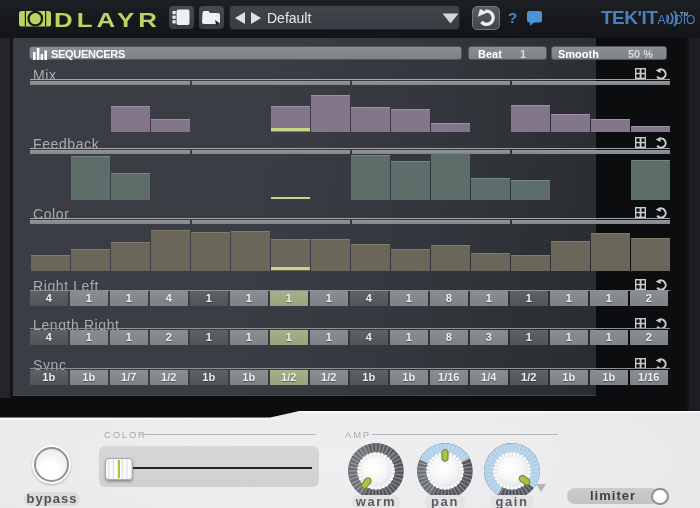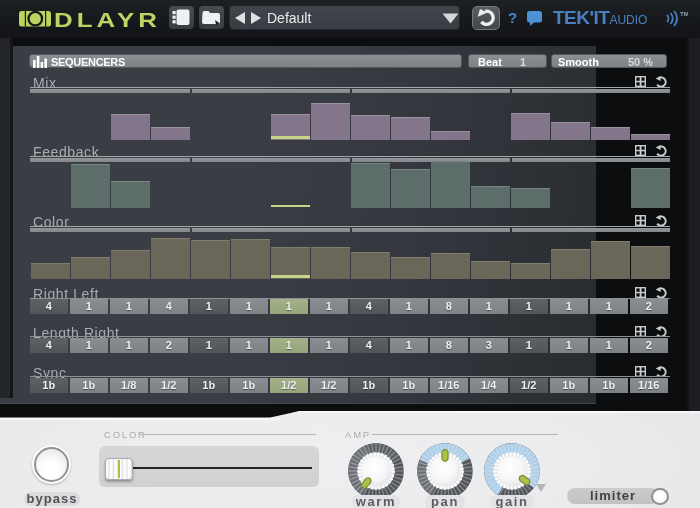--- a/index.html
+++ b/index.html
@@ -9,21 +9,21 @@
 
 #topbar{left:0;top:0;width:700px;height:38px;background:linear-gradient(180deg,#1d2024 0%,#16181b 60%,#121417 100%);}
 #dlayr{left:54px;top:8.5px;font-size:19px;font-weight:bold;letter-spacing:3px;color:#bcd464;transform:scale(1.36,1.05);transform-origin:top left;}
 .tbtn{top:6px;width:25px;height:23px;background:linear-gradient(180deg,#474c53,#383d43);border-radius:4px;}
 #preset{left:229px;top:5px;width:231px;height:25px;background:linear-gradient(180deg,#41464d,#383d44);border-radius:4px;border:1px solid #23262a;box-sizing:border-box;}
 #pname{left:267px;top:10px;font-size:14px;color:#e8eaec;}
 #undobtn{left:472px;top:5.5px;width:28px;height:24px;background:linear-gradient(180deg,#5a5e64,#41454b);border-radius:5px;border:1px solid #74787e;box-sizing:border-box;}
 #qmark{left:508px;top:9px;font-size:15px;font-weight:bold;color:#4488cc;}
 #tekit{left:553px;top:7px;color:#4a80bf;}
 
-#panel{left:0;top:38px;width:596px;height:358px;border-bottom:1px solid #45484d;box-sizing:border-box;background:linear-gradient(97deg,#3a3d44 0%,#3a3d44 42%,#34373d 68%,#2c2f34 90%,#292c30 100%);margin-top:8px;}
+#panel{left:0;top:38px;width:596px;height:358px;border-bottom:1px solid #45484d;box-sizing:border-box;background:linear-gradient(97deg,#3a3d44 0%,#3a3d44 42%,#34373d 68%,#2c2f34 90%,#292c30 100%);}
 #seqbar{left:29px;top:8px;width:433px;height:14px;background:linear-gradient(180deg,#8b8e91,#7f8285);border-radius:3px;border:1px solid #55585b;box-sizing:border-box;}
 #seqbar span{position:absolute;left:21px;top:0.5px;font-size:11px;font-weight:bold;color:#fbfcfd;letter-spacing:-0.3px;}
 .pill{height:14px;background:linear-gradient(180deg,#8b8e91,#7f8285);border-radius:3px;border:1px solid #55585b;box-sizing:border-box;font-size:11px;font-weight:bold;color:#fff;}
 .rowlabel{font-size:14px;color:#a8acb0;letter-spacing:0.6px;}
 .underl{left:30px;width:640px;height:1.5px;background:#a2a6aa;}
 .underl2{left:30px;width:640px;height:1px;background:#8d9195;}
 .ruler{width:158.5px;height:4px;background:linear-gradient(180deg,#94979a,#84878a);}
 .bar{position:absolute;}
 .mixb{background:#84768a;border-top:1px solid #9d90a2;}
 .fbb{background:#5d6d6a;border-top:1px solid #778682;}
@@ -93,21 +93,21 @@
   <svg class="abs" style="left:477px;top:8px" width="19" height="19" viewBox="0 0 19 19">
     <path d="M8.2,3.3 A6.6,6.6 0 1 1 4.4,13.9" fill="none" stroke="#eceef0" stroke-width="3.4"></path>
     <path d="M0.8,8.8 L3.0,1.0 L10.4,4.4 z" fill="#eceef0"></path>
   </svg>
   <div class="abs" id="qmark">?</div>
   <svg class="abs" style="left:527px;top:11px" width="16" height="15" viewBox="0 0 16 15">
     <rect x="0" y="0" width="15" height="11.5" rx="2.5" fill="#4e92d6"></rect>
     <path d="M3,11 L3,15 L7.5,11 z" fill="#4e92d6"></path>
   </svg>
   <div class="abs" id="tekit">
-    <span style="font-size:19px;font-weight:bold;letter-spacing:-0.5px;">TEK'IT</span><span style="font-size:12px;font-weight:normal;letter-spacing:0px;">AUDIO</span>
+    <span style="font-size:19px;font-weight:bold;letter-spacing:-0.5px;margin-left:48px;">TEK'IT</span><span style="font-size:12px;font-weight:normal;letter-spacing:0px;">AUDIO</span>
   </div>
   <svg class="abs" style="left:666px;top:10px" width="22" height="17" viewBox="0 0 22 17">
     <path d="M1,5 a5,5 0 0 1 0,7" fill="none" stroke="#4a80bf" stroke-width="1.8"></path>
     <path d="M4.5,3 a8,8 0 0 1 0,11" fill="none" stroke="#4a80bf" stroke-width="1.8"></path>
     <path d="M8,1 a11,11 0 0 1 0,15" fill="none" stroke="#4a80bf" stroke-width="1.8"></path>
     <text x="14" y="6" font-size="6" fill="#8fa6bd" font-weight="bold">TM</text>
   </svg>
 
   <div class="abs" id="panel">
     <div class="abs" id="seqbar">
@@ -278,21 +278,21 @@
   <rect x="0" y="4.8" width="11" height="1.5" fill="#c9ccce"></rect>
   <rect x="4.8" y="0" width="1.5" height="11" fill="#c9ccce" transform="translate(0,0)"></rect>
   </svg>
   <svg class="abs" style="left:655px;top:319.5px" width="13" height="11" viewBox="0 0 13 11">
   <path d="M3.5,2.2 A4.6,4.6 0 1 1 2.2,8.6" fill="none" stroke="#c9ccce" stroke-width="2"></path>
   <path d="M5.6,0 L5.6,5 L0.6,2.6 z" fill="#c9ccce"></path>
   </svg>
         <div class="abs underl2" style="top:330px"></div>
         <div class="cell cd" style="left:30px;top:331.5px">1b</div>
         <div class="cell cl" style="left:70px;top:331.5px">1b</div>
-        <div class="cell cl" style="left:110px;top:331.5px">1/8</div>
+        <div class="cell cl" style="left:110px;top:331.5px">1/7</div>
         <div class="cell cl" style="left:150px;top:331.5px">1/2</div>
         <div class="cell cd" style="left:190px;top:331.5px">1b</div>
         <div class="cell cl" style="left:230px;top:331.5px">1b</div>
         <div class="cell cg" style="left:270px;top:331.5px">1/2</div>
         <div class="cell cl" style="left:310px;top:331.5px">1/2</div>
         <div class="cell cd" style="left:350px;top:331.5px">1b</div>
         <div class="cell cl" style="left:390px;top:331.5px">1b</div>
         <div class="cell cl" style="left:430px;top:331.5px">1/16</div>
         <div class="cell cl" style="left:470px;top:331.5px">1/4</div>
         <div class="cell cd" style="left:510px;top:331.5px">1/2</div>

